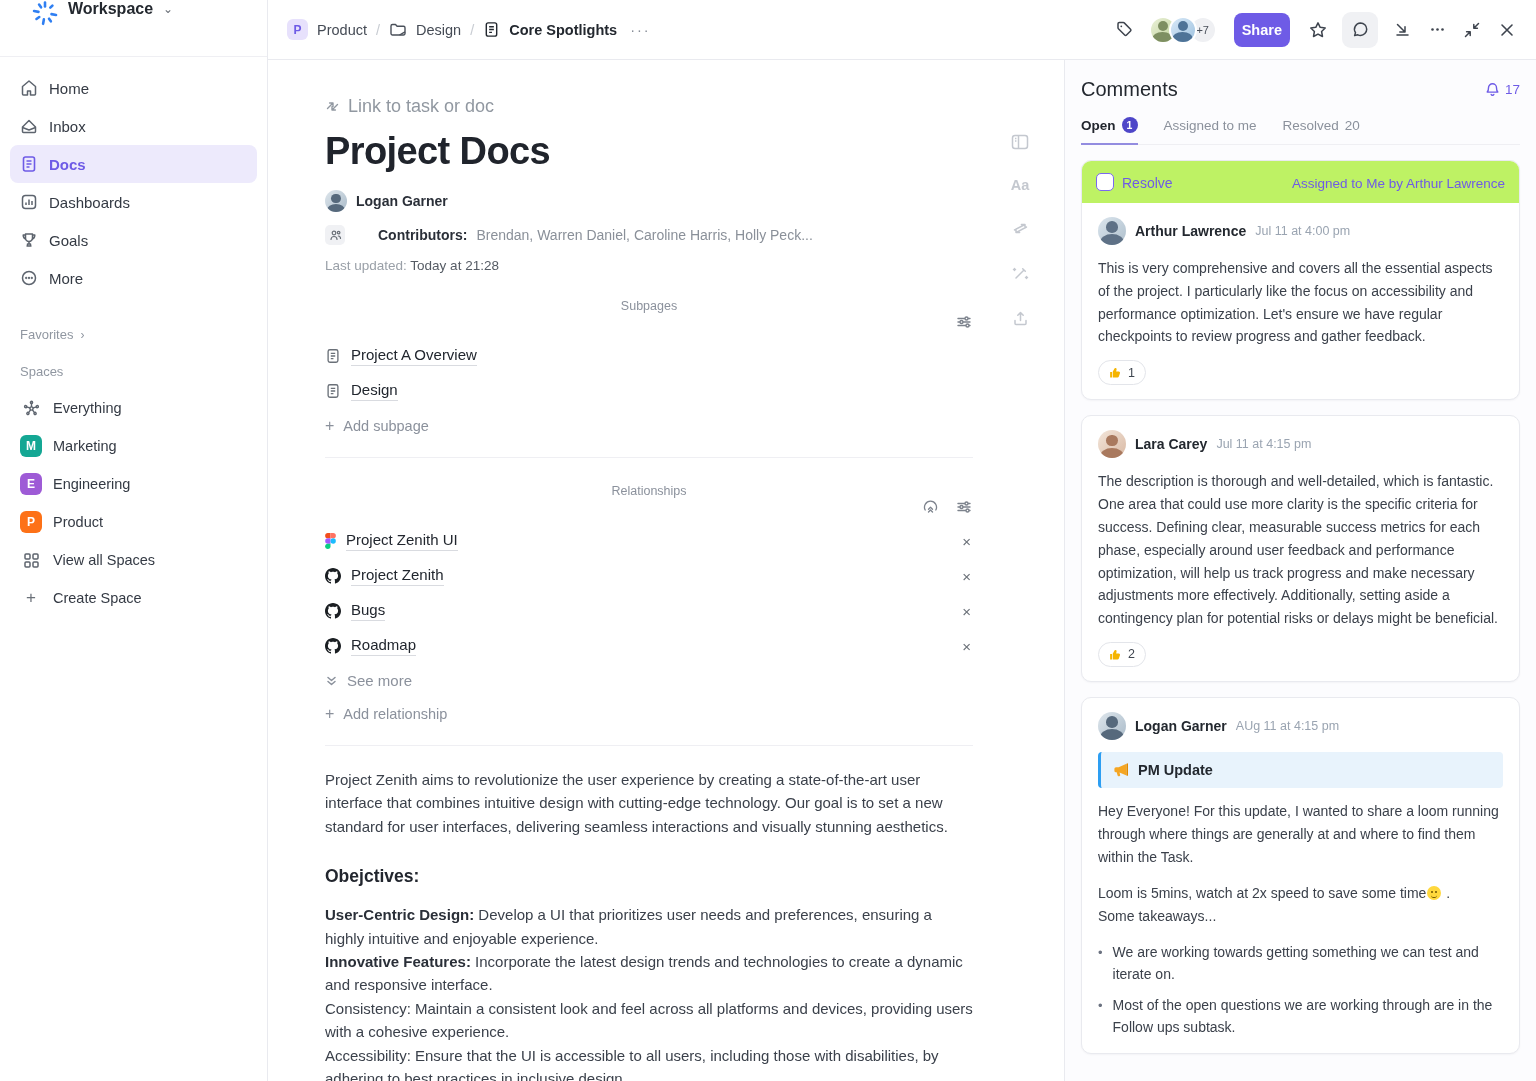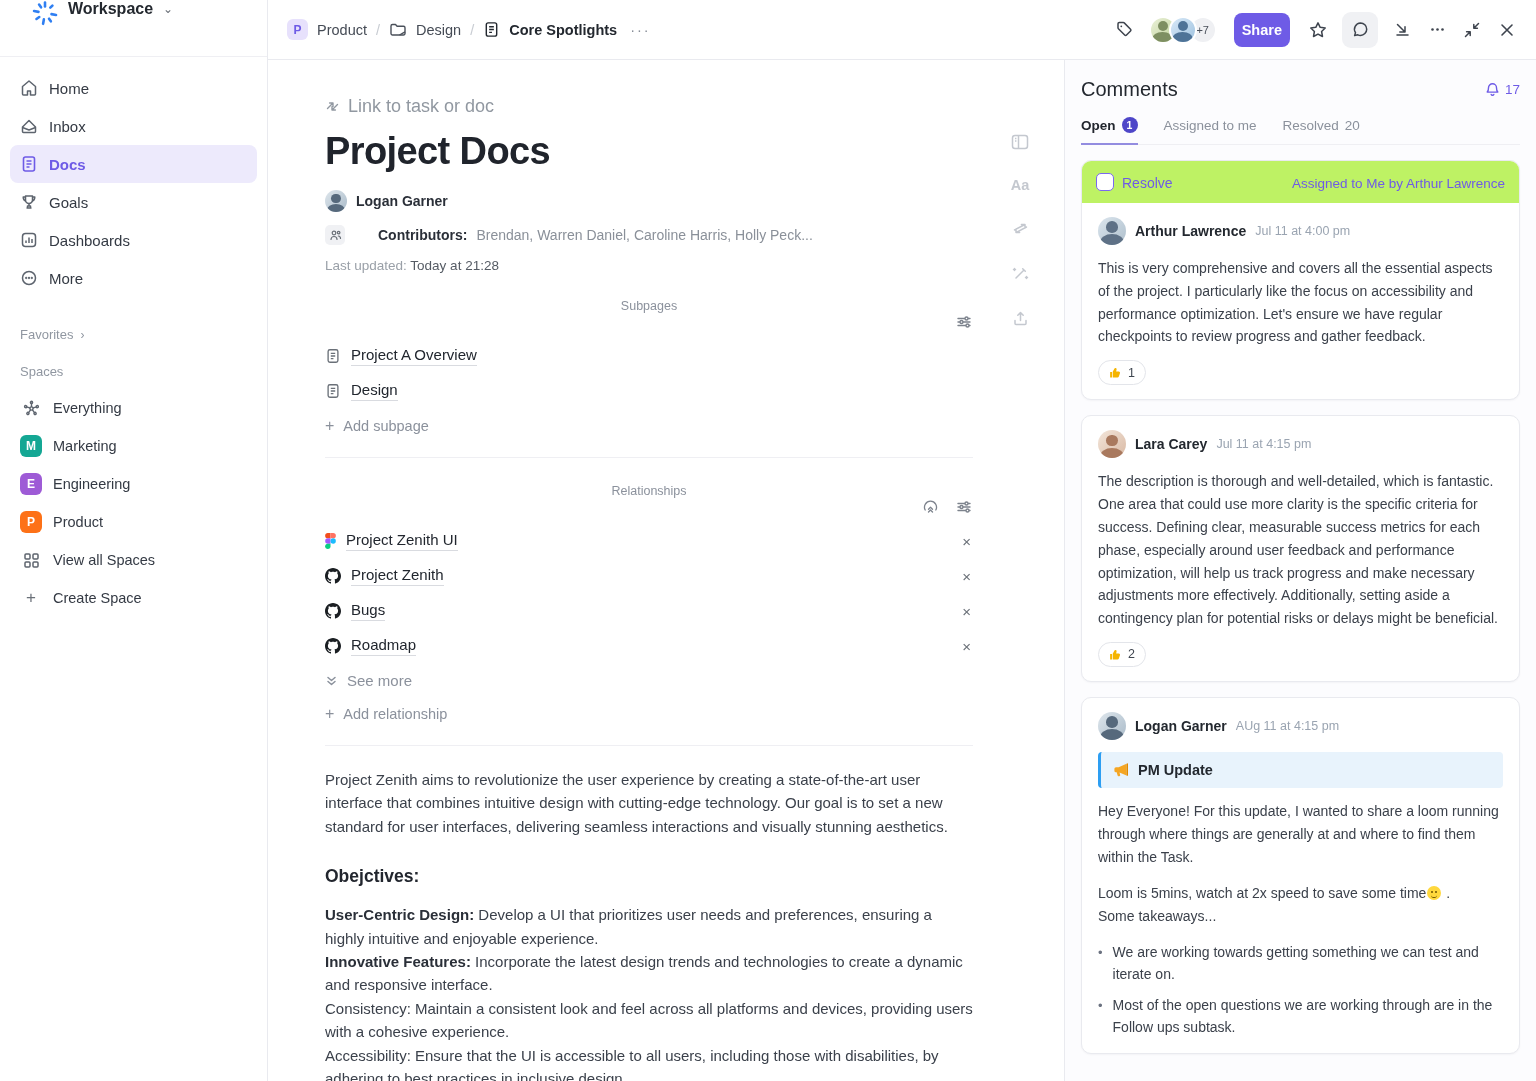--- a/index.html
+++ b/index.html
@@ -195,34 +195,34 @@
             <svg width="18" height="18" viewBox="0 0 18 18" fill="none" stroke="currentColor" stroke-width="1.6" stroke-linejoin="round">
               <rect x="3.5" y="2" width="11" height="14" rx="2"></rect>
               <path d="M6.5 6h5M6.5 9h5M6.5 12h3"></path>
             </svg>
           </span>
         <span>Docs</span>
       </div>
       <div class="nav-item">
         <span>
             <svg width="18" height="18" viewBox="0 0 18 18" fill="none" stroke="currentColor" stroke-width="1.5" stroke-linejoin="round">
-              <path d="M5.5 3h7v4a3.5 3.5 0 0 1-7 0z"></path>
-              <path d="M5.5 4H3.2c0 2.3 1 3.6 2.7 3.9M12.5 4h2.3c0 2.3-1 3.6-2.7 3.9M9 10.5V13M6.5 15h5M7.5 13h3v2h-3z"></path>
-            </svg>
-          </span>
-        <span>Goals</span>
+              <rect x="2.5" y="2.5" width="13" height="13" rx="3"></rect>
+              <path d="M6 12V9.5M9 12V6.5M12 12v-4"></path>
+            </svg>
+          </span>
+        <span>Dashboards</span>
       </div>
       <div class="nav-item">
         <span>
             <svg width="18" height="18" viewBox="0 0 18 18" fill="none" stroke="currentColor" stroke-width="1.5" stroke-linejoin="round">
-              <rect x="2.5" y="2.5" width="13" height="13" rx="3"></rect>
-              <path d="M6 12V9.5M9 12V6.5M12 12v-4"></path>
-            </svg>
-          </span>
-        <span>Dashboards</span>
+              <path d="M5.5 3h7v4a3.5 3.5 0 0 1-7 0z"></path>
+              <path d="M5.5 4H3.2c0 2.3 1 3.6 2.7 3.9M12.5 4h2.3c0 2.3-1 3.6-2.7 3.9M9 10.5V13M6.5 15h5M7.5 13h3v2h-3z"></path>
+            </svg>
+          </span>
+        <span>Goals</span>
       </div>
       <div class="nav-item">
         <span>
             <svg width="18" height="18" viewBox="0 0 18 18" fill="none" stroke="currentColor" stroke-width="1.5">
               <circle cx="9" cy="9" r="6.5"></circle>
               <circle cx="6.2" cy="9" r=".4" fill="currentColor"></circle>
               <circle cx="9" cy="9" r=".4" fill="currentColor"></circle>
               <circle cx="11.8" cy="9" r=".4" fill="currentColor"></circle>
             </svg>
           </span>

